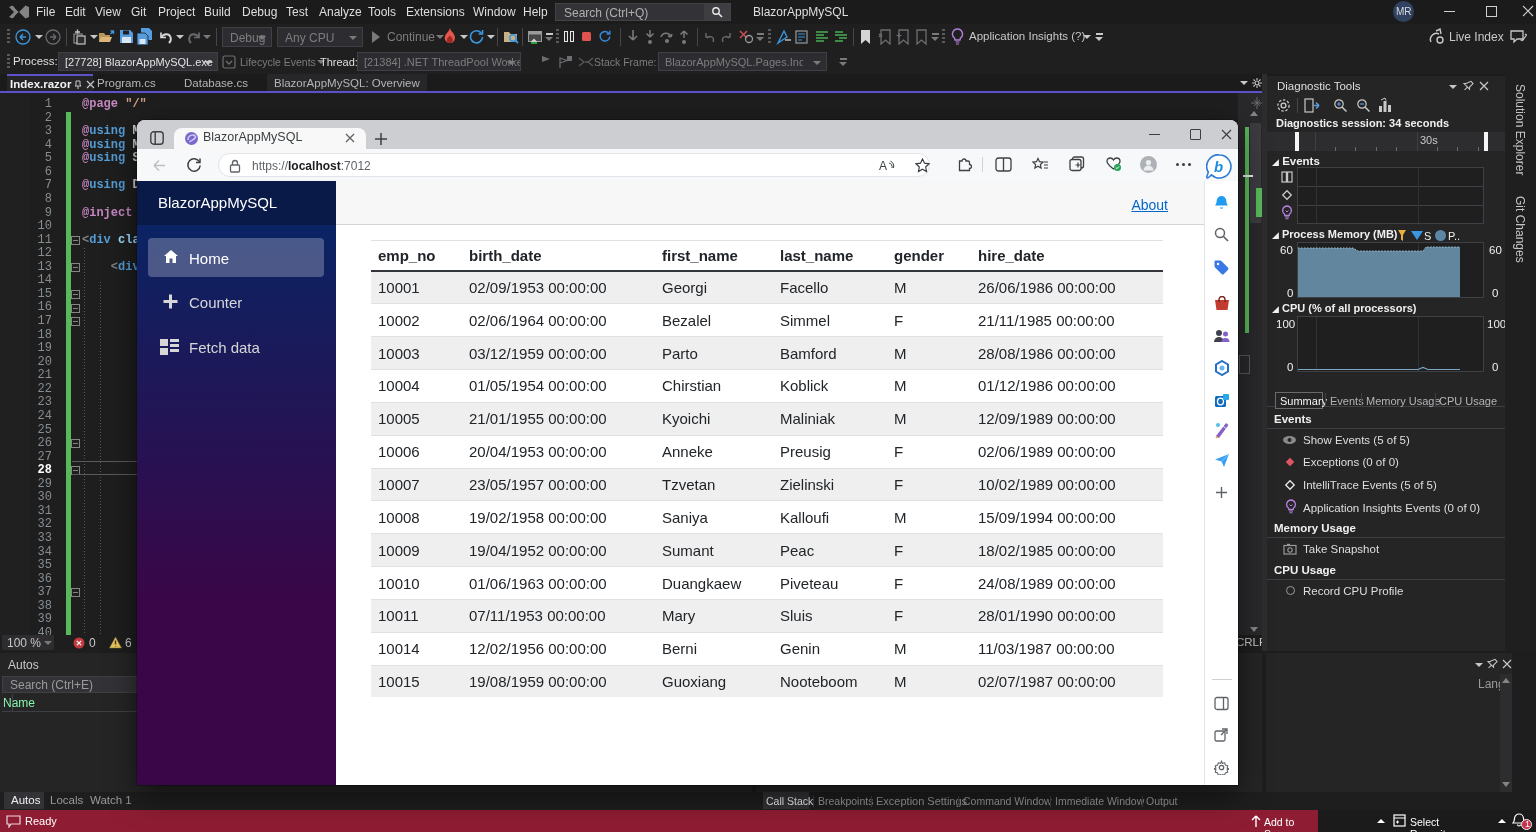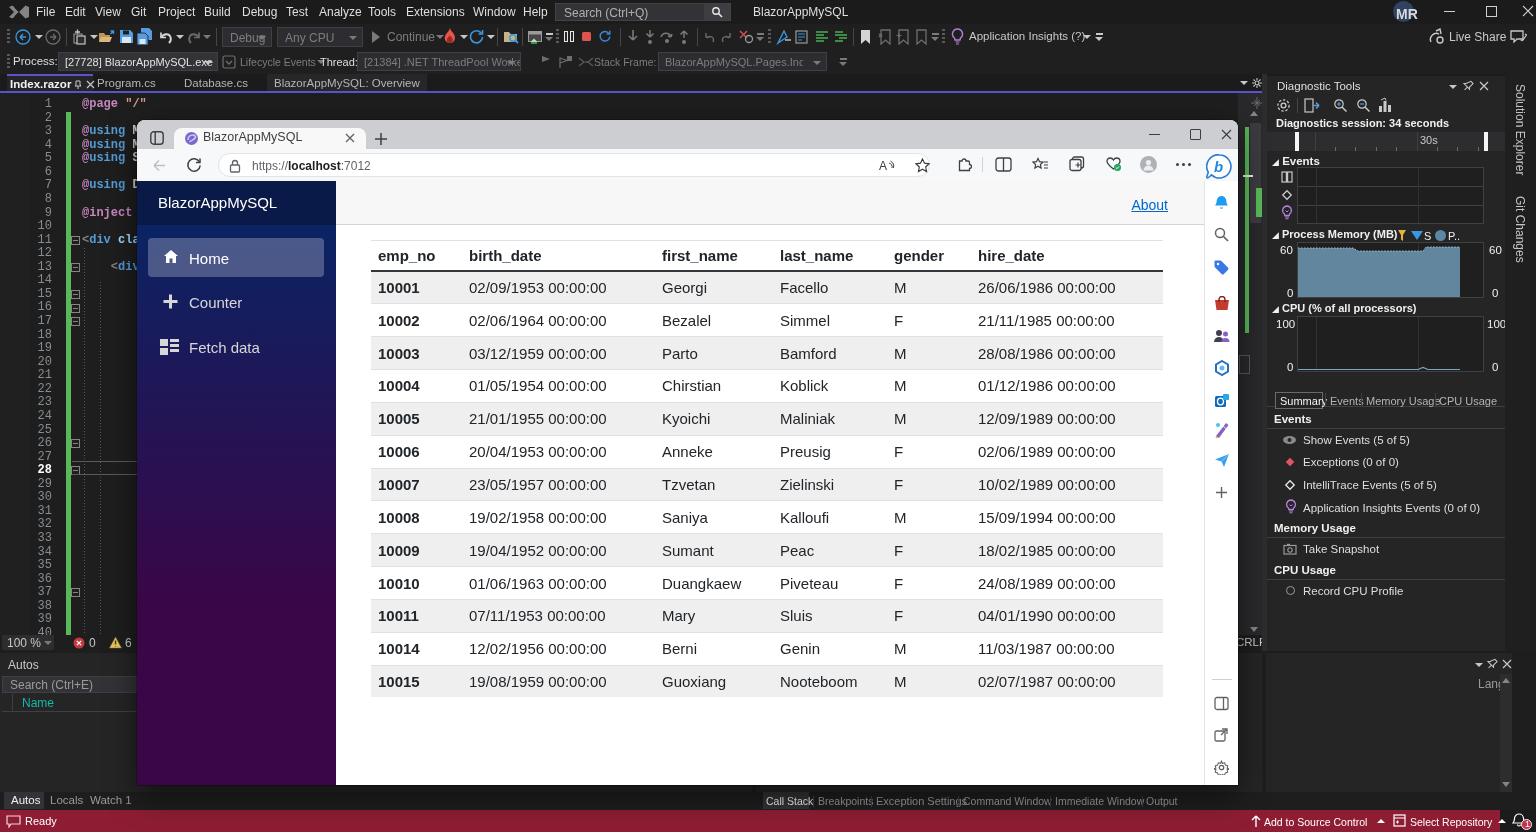--- a/index.html
+++ b/index.html
@@ -39,21 +39,21 @@
       <div class="abs" style="left:8px;top:2px;color:#b0b0b0;font-size:12px;">Search (Ctrl+Q)</div>
       <div class="abs" style="right:0;top:0;width:26px;height:16px;background:#3e3e42;">
         <svg class="abs" style="left:7px;top:2px;" width="12" height="12" viewBox="0 0 12 12">
             <circle cx="5" cy="5" r="3.2" fill="none" stroke="#e8e8e8" stroke-width="1.4"></circle>
             <line x1="7.5" y1="7.5" x2="11" y2="11" stroke="#e8e8e8" stroke-width="1.6"></line>
           </svg>
       </div>
     </div>
     <div class="abs vs-txt" style="left:753px;top:5px;">BlazorAppMySQL</div>
     <div class="abs" style="left:1393px;top:1px;width:21px;height:21px;border-radius:50%;background:#30425f;"></div>
-    <div class="abs" style="left:1396px;top:6px;color:#d6d9de;font-size:14px;font-weight:bold;">MR</div>
+    <div class="abs" style="left:1396px;top:6px;color:#d6d9de;font-size:10px;font-weight:normal;">MR</div>
     <div class="abs" style="left:1444px;top:11px;width:11px;height:1px;background:#cfcfcf;"></div>
     <div class="abs" style="left:1486px;top:6px;width:9px;height:9px;border:1px solid #cfcfcf;"></div>
     <svg class="abs" style="left:1522px;top:5px;" width="12" height="12" viewBox="0 0 12 12">
         <path d="M1 1 L11 11 M11 1 L1 11" stroke="#cfcfcf" stroke-width="1.1"></path>
       </svg>
   </div>
 
   <div class="abs" id="toolbar" style="left:0;top:24px;width:1536px;height:26px;background:#1f1f20;font-size:12px;">
     <div class="abs" style="left:7px;top:5px;width:3px;height:16px;background:repeating-linear-gradient(180deg,#5a5a5e 0 2px,transparent 2px 4px);"></div>
     <svg class="abs" style="left:15px;top:5px;" width="16" height="16" viewBox="0 0 16 16">
@@ -209,21 +209,21 @@
         <path d="M4.5 14 h4 M5 16 h3" stroke="#b180d7" stroke-width="1.2"></path>
       </svg>
     <div class="abs" style="left:969px;top:6px;color:#c8c8c8;font-size:11.5px;">Application Insights (?)</div>
     <div class="abs caret" style="left:1083px;top:11px;"></div>
     <div class="abs" style="left:1096px;top:9px;width:7px;height:2px;background:#c8c8c8;"></div>
       <div class="abs caret" style="left:1095px;top:13px;"></div>
     <svg class="abs" style="left:1428px;top:4px;" width="17" height="17" viewBox="0 0 17 17">
         <path d="M3 14 a6 6 0 0 1 8-8 M8 3 l4-2 1 5" fill="none" stroke="#c8c8c8" stroke-width="1.4"></path>
         <circle cx="12" cy="12" r="3" fill="none" stroke="#c8c8c8" stroke-width="1.4"></circle>
       </svg>
-    <div class="abs" style="left:1449px;top:6px;color:#c8c8c8;">Live Share</div>
+    <div class="abs" style="left:1449px;top:6px;color:#c8c8c8;">Live Index</div>
     <svg class="abs" style="left:1510px;top:4px;" width="17" height="17" viewBox="0 0 17 17">
         <path d="M1 3 h12 v8 h-6 l-3 3 v-3 h-3 Z" fill="none" stroke="#c8c8c8" stroke-width="1.3"></path>
         <path d="M15 6 l1.5 1 -4 5.5 -2-0.5" fill="none" stroke="#c8c8c8" stroke-width="1.2"></path>
       </svg>
   </div>
 
   <div class="abs" id="debugrow" style="left:0;top:50px;width:1536px;height:24px;background:#1f1f20;font-size:12px;">
     <div class="abs" style="left:7px;top:4px;width:3px;height:16px;background:repeating-linear-gradient(180deg,#5a5a5e 0 2px,transparent 2px 4px);"></div>
     <div class="abs" style="left:13px;top:5px;color:#dfdfdf;font-size:11.5px;">Process:</div>
     <div class="abs box" style="left:58px;top:2px;width:160px;height:19px;background:#333337;overflow:hidden;">
@@ -550,21 +550,21 @@
 
   <div class="abs" id="bottomarea" style="left:0;top:651px;width:1536px;height:159px;background:#1e1e1f;font-size:12px;">
 
     <div class="abs" style="left:0;top:2px;width:752px;height:139px;background:#252526;">
       <div class="abs" style="left:8px;top:5px;color:#c8c8c8;">Autos</div>
       <div class="abs" style="left:2px;top:23px;width:748px;height:17px;background:#333337;border:1px solid #3f3f46;box-sizing:border-box;">
         <div class="abs" style="left:7px;top:1px;color:#9a9a9a;">Search (Ctrl+E)</div>
       </div>
       <div class="abs" style="left:2px;top:41px;width:748px;height:18px;border-bottom:1px solid #3f3f46;box-sizing:border-box;">
         <div class="abs" style="left:10px;top:0;width:1px;height:17px;background:#3f3f46;"></div>
-        <div class="abs" style="left:20px;top:2px;color:#14b8a6;">Name</div>
+        <div class="abs" style="left:1px;top:2px;color:#86efac;">Name</div>
       </div>
     </div>
 
     <div class="abs" style="left:756px;top:2px;width:506px;height:139px;background:#252526;"></div>
 
     <div class="abs" style="left:1266px;top:2px;width:246px;height:139px;background:#252526;">
       <div class="abs caret" style="left:209px;top:10px;"></div>
       <svg class="abs" style="left:221px;top:5px;" width="11" height="12" viewBox="0 0 11 12">
           <path d="M4 1 h3 v5 l1.5 1.5 h-8 L2 6 Z M5.5 7.5 v4" stroke="#c8c8c8" stroke-width="1" fill="none" transform="rotate(45 5.5 6)"></path>
         </svg>
@@ -590,21 +590,21 @@
     <div class="abs" style="left:876px;top:144px;color:#9a9a9a;font-size:11px;">Exception Settings</div>
     <div class="abs" style="left:871px;top:145px;width:1px;height:11px;background:#3f3f46;"></div>
     <div class="abs" style="left:963px;top:144px;color:#9a9a9a;font-size:10.5px;">Command Window</div>
     <div class="abs" style="left:958px;top:145px;width:1px;height:11px;background:#3f3f46;"></div>
     <div class="abs" style="left:1055px;top:144px;color:#9a9a9a;font-size:10.5px;">Immediate Window</div>
     <div class="abs" style="left:1050px;top:145px;width:1px;height:11px;background:#3f3f46;"></div>
     <div class="abs" style="left:1146px;top:144px;color:#9a9a9a;font-size:10.5px;">Output</div>
     <div class="abs" style="left:1142px;top:145px;width:1px;height:11px;background:#3f3f46;"></div>
   </div>
 
-  <div class="abs" id="statusbar" style="left:0;top:810px;width:1500px;height:22px;background:#8e1d33;font-size:12px;color:#ffffff;">
+  <div class="abs" id="statusbar" style="left:0;top:810px;width:1318px;height:22px;background:#8e1d33;font-size:12px;color:#ffffff;">
     <svg class="abs" style="left:6px;top:5px;" width="15" height="13" viewBox="0 0 15 13">
         <path d="M1 1 h13 v8 h-9 l-2 3 v-3 h-2 Z" fill="none" stroke="#f0d5dd" stroke-width="1.2"></path>
       </svg>
     <div class="abs" style="left:25px;top:5px;font-size:11px;">Ready</div>
     <svg class="abs" style="left:1250px;top:4px;" width="12" height="14" viewBox="0 0 12 14">
         <path d="M6 13 V2 M6 2 L2 6 M6 2 l4 4" stroke="#fff" stroke-width="1.4" fill="none"></path>
       </svg>
     <div class="abs" style="left:1264px;top:6px;font-size:10.5px;">Add to Source Control</div>
     <div class="abs" style="left:1377px;top:9px;width:0;height:0;border-left:4px solid transparent;border-right:4px solid transparent;border-bottom:4px solid #fff;"></div>
     <svg class="abs" style="left:1393px;top:4px;" width="13" height="13" viewBox="0 0 13 13">
@@ -826,21 +826,21 @@
               <td>Piveteau</td>
               <td>F</td>
               <td>24/08/1989 00:00:00</td>
             </tr>
           <tr>
               <td class="b">10011</td>
               <td>07/11/1953 00:00:00</td>
               <td>Mary</td>
               <td>Sluis</td>
               <td>F</td>
-              <td>04/01/1990 00:00:00</td>
+              <td>28/01/1990 00:00:00</td>
             </tr>
           <tr>
               <td class="b">10014</td>
               <td>12/02/1956 00:00:00</td>
               <td>Berni</td>
               <td>Genin</td>
               <td>M</td>
               <td>11/03/1987 00:00:00</td>
             </tr>
           <tr>
@@ -912,16 +912,16 @@
             <circle cx="7.5" cy="7.5" r="2.2" fill="none" stroke="#5f6368" stroke-width="1.3"></circle>
             <path d="M7.5 1.2 l0.9 2.2 2.3-0.6 0.7 2.3 2.3 0.7 -0.6 2.3 2.1 0.9 -2.1 0.9 0.6 2.3 -2.3 0.7 -0.7 2.3 -2.3-0.6 -0.9 2.1 -0.9-2.1 -2.3 0.6 -0.7-2.3 -2.3-0.7 0.6-2.3 -2.1-0.9 2.1-0.9 -0.6-2.3 2.3-0.7 0.7-2.3 2.3 0.6 Z" fill="none" stroke="#5f6368" stroke-width="1.1"></path>
           </svg>
       </div>
     </div>
   </div>
   <style>
     #dtable th{border-top:1px solid #dee2e6;border-bottom:2px solid #323539;text-align:left;padding:0 0 0 7px;font-weight:bold;height:27px;}
     #dtable td{padding:0 0 0 7px;height:31.85px;border-top:1px solid #dee2e6;}
     #dtable tbody tr:nth-child(odd){background:#efefef;}
-    #dtable td.b{font-weight:bold;}
+    #dtable td.b{font-weight:normal;}
   </style>
 
 </div>
 
 </body></html>

